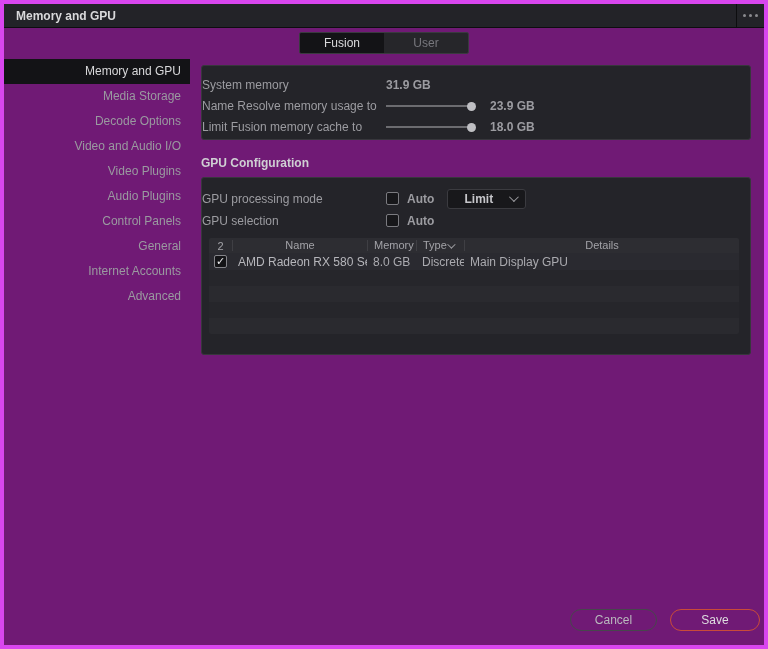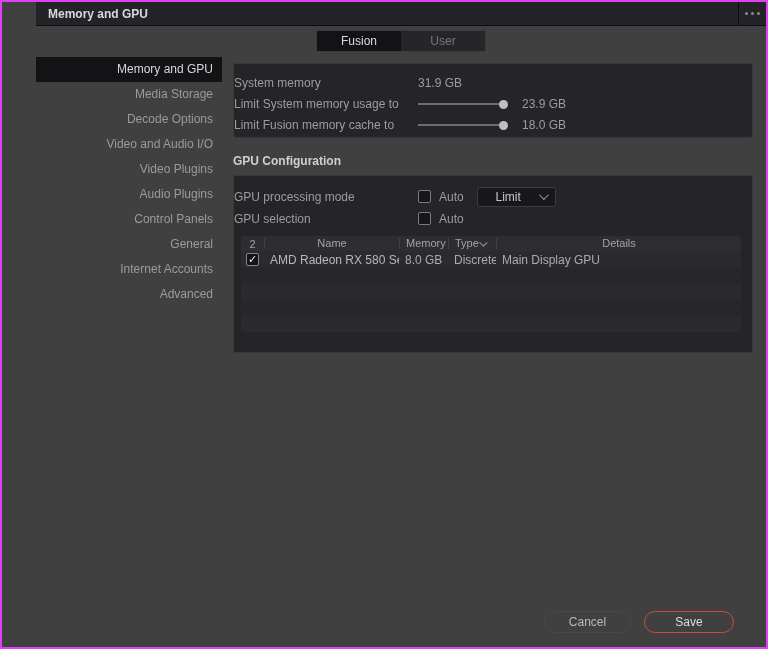--- a/index.html
+++ b/index.html
@@ -1,21 +1,21 @@
 <!DOCTYPE html>
 <html><head>
 <meta charset="utf-8">
 <style>
   * { box-sizing: border-box; margin: 0; padding: 0; }
   html, body { width: 768px; height: 649px; background: #222227; }
   body { font-family: "Liberation Sans", sans-serif; overflow: hidden; }
 
   .window {
     position: relative; width: 768px; height: 649px;
-    background: #404040; border: 2px solid #d946ef; padding-left: 34px;
+    background: #701a75; border: 4px solid #d946ef;
   }
 
   
   .titlebar {
     height: 24px; display: flex; align-items: center;
     border-bottom: 1px solid #0d0d0f; background: #232328;
   }
   .titlebar .title {
     margin-left: 12px; font-size: 12px; font-weight: bold; color: #d9d9db;
     flex: 1;
@@ -59,21 +59,21 @@
   }
   .panel.memory { height: 75px; padding-top: 9px; }
   .panel.gpu { height: 178px; padding-top: 10px; }
 
   .form-row { display: flex; align-items: center; height: 20px; margin-bottom: 1px; }
   .gpu .form-row { height: 21px; }
   .form-label {
     width: 175px; text-align: left; font-size: 12px; color: #9c9ca1; flex: none;
     white-space: nowrap;
   }
-  .form-content { display: flex; align-items: center; margin-left: 9px; }
+  .form-content { display: flex; align-items: center; margin-left: 9px; font-weight: bold; }
   .value-text { font-size: 12px; color: #9c9ca1; white-space: nowrap; }
 
   
   .slider { position: relative; width: 90px; height: 9px; margin-right: 14px; cursor: pointer; }
   .slider .track { position: absolute; left: 0; right: 4px; top: 3.5px; height: 2px; background: #6c6c70; }
   .slider .knob { position: absolute; right: 0; top: 0; width: 9px; height: 9px; border-radius: 50%; background: #bfbfc3; }
 
   
   .checkbox {
     width: 13px; height: 13px; border: 1px solid #7b7b80; border-radius: 2px;
@@ -114,21 +114,21 @@
   .t-empty:nth-child(odd) { background: #26262b; }
   .t-empty:nth-child(even) { background: #2a2a2f; }
 
   .row-check {
     width: 13px; height: 13px; border: 1px solid #85858a; border-radius: 2px;
     background: #141417; margin: 0 auto; display: flex; align-items: center; justify-content: center;
     font-size: 11px; color: #eeeef0; line-height: 1; cursor: pointer;
   }
 
   
-  .footer { position: absolute; right: 32px; bottom: 14px; display: flex; gap: 13px; }
+  .footer { position: absolute; right: 4px; bottom: 14px; display: flex; gap: 13px; }
   .btn {
     height: 22px; border-radius: 11px; background: transparent;
     font-size: 12px; display: flex; align-items: center; justify-content: center; cursor: pointer;
     font-family: "Liberation Sans", sans-serif;
   }
   .btn.cancel { width: 87px; border: 1px solid #47474c; color: #b9b9bd; }
   .btn.save { width: 90px; border: 1px solid #c94b39; color: #dedee0; }
 </style>
 </head>
 <body>
@@ -171,21 +171,21 @@
 
 
       <div class="panel memory">
         <div class="form-row">
           <div class="form-label">System memory</div>
           <div class="form-content">
             <span class="value-text">31.9 GB</span>
           </div>
         </div>
         <div class="form-row">
-          <div class="form-label">Limit System memory usage to</div>
+          <div class="form-label">Name Resolve memory usage to</div>
           <div class="form-content">
             <div class="slider">
               <div class="track"></div>
               <div class="knob"></div>
             </div>
             <span class="value-text">23.9 GB</span>
           </div>
         </div>
         <div class="form-row">
           <div class="form-label">Limit Fusion memory cache to</div>

